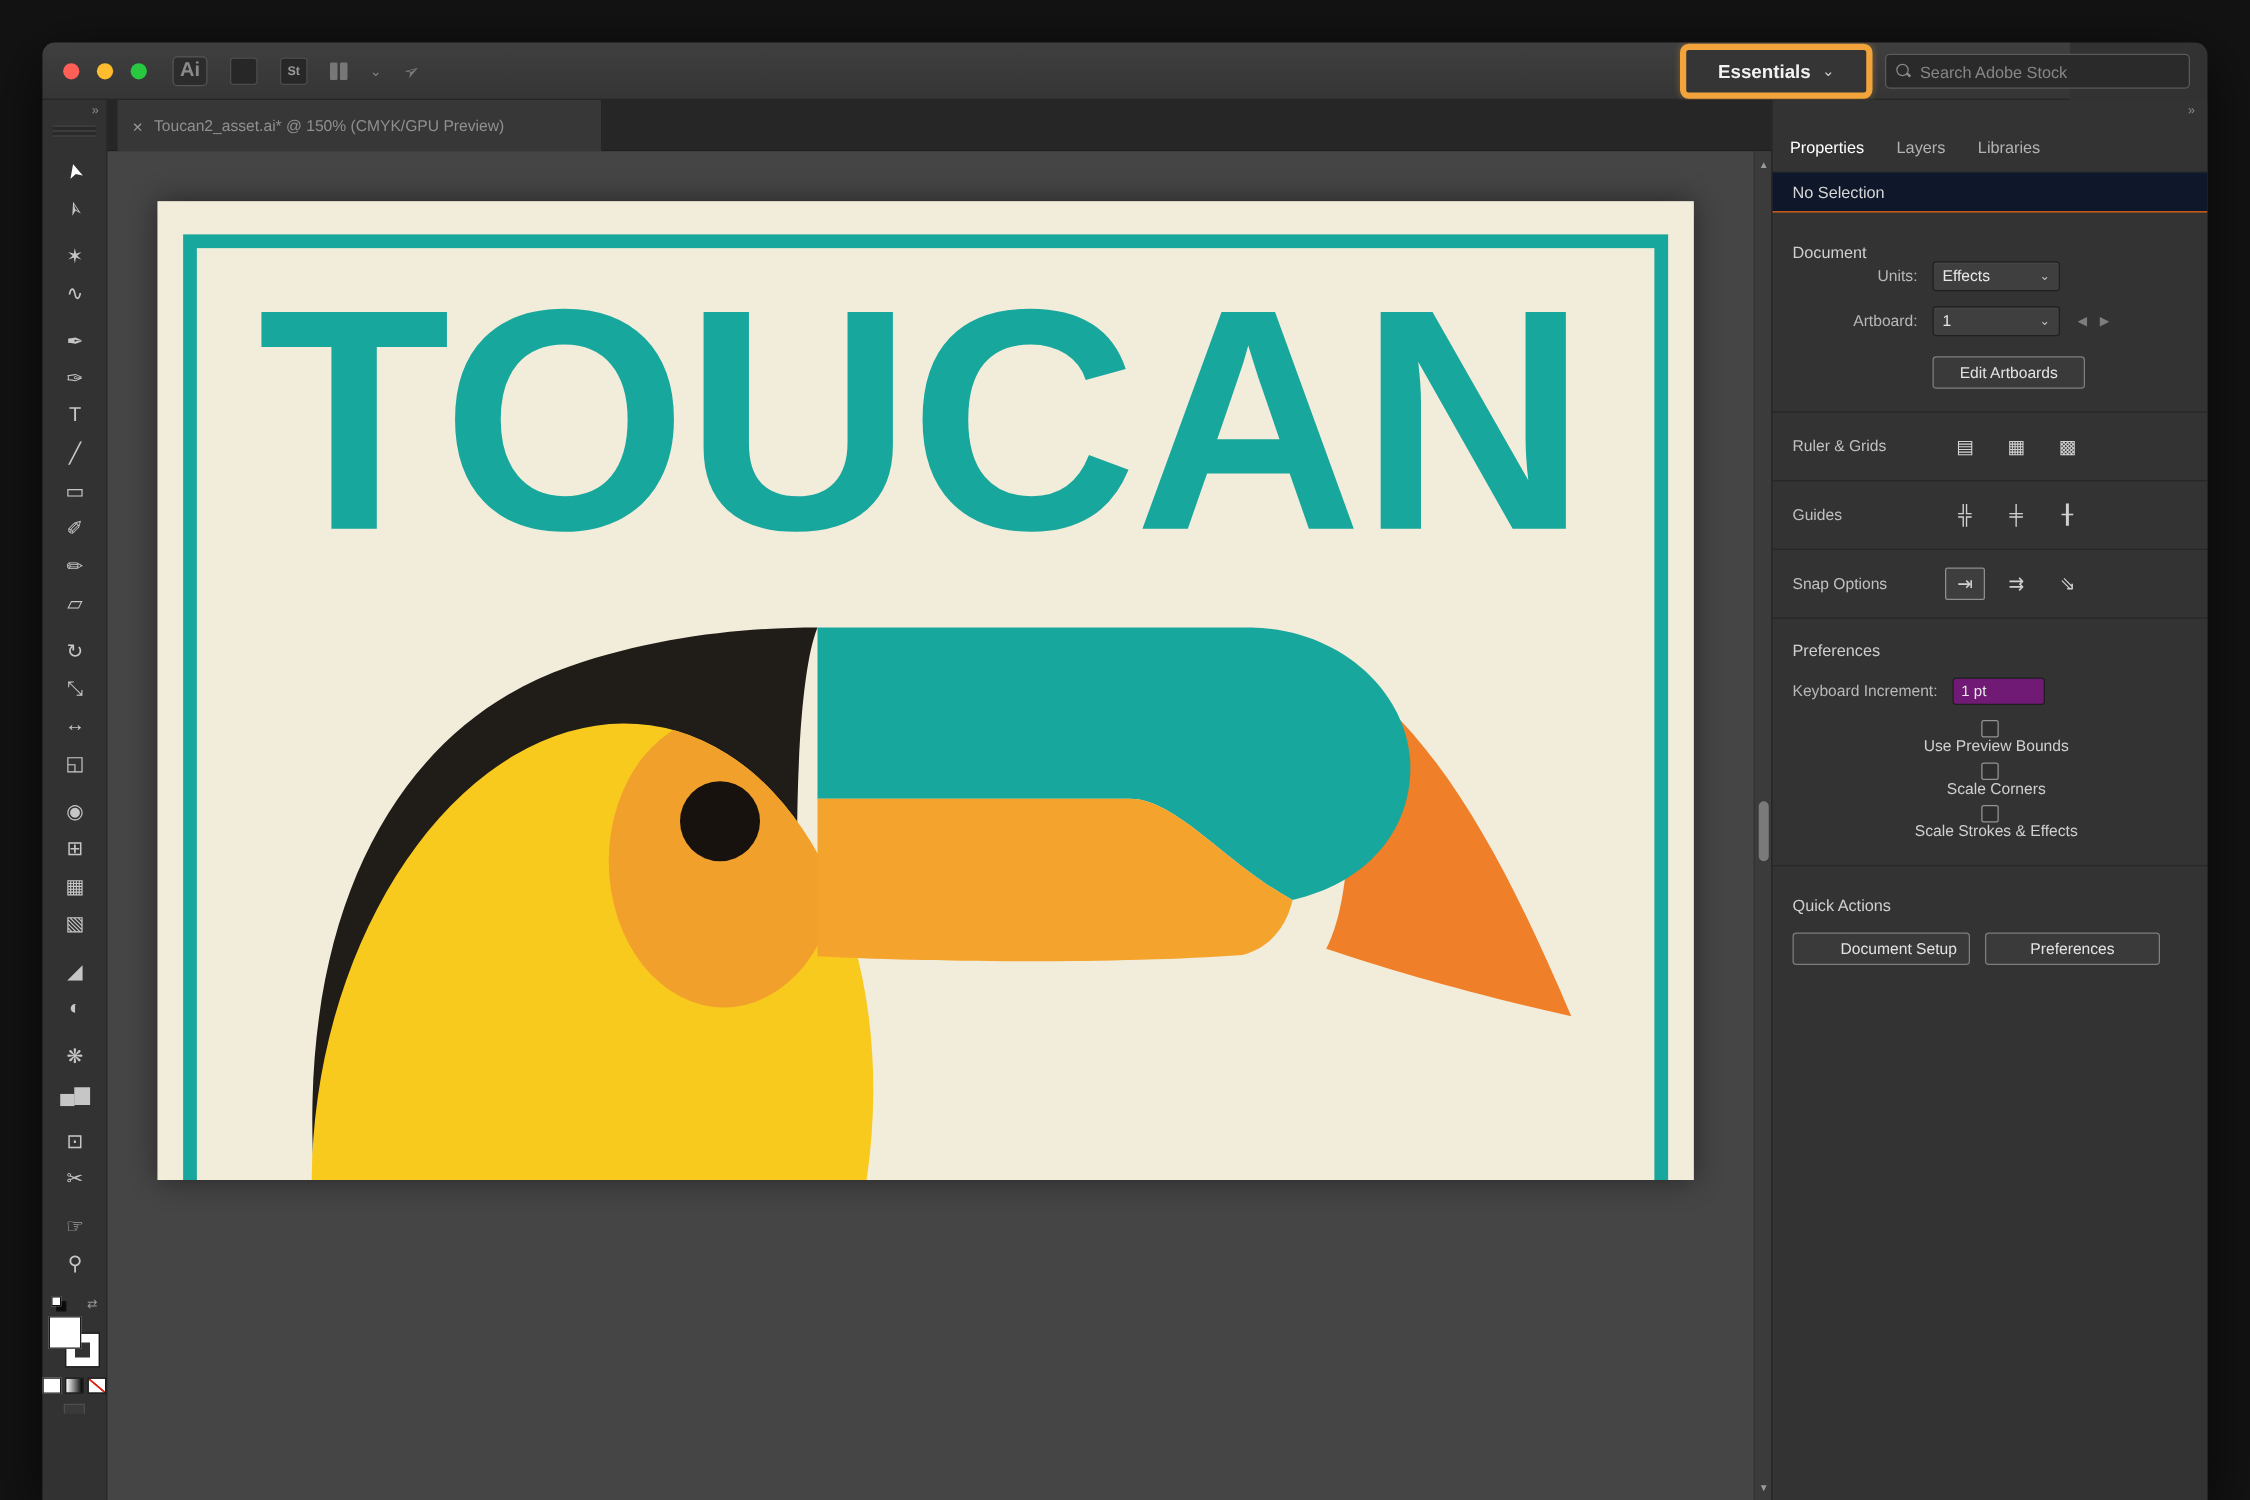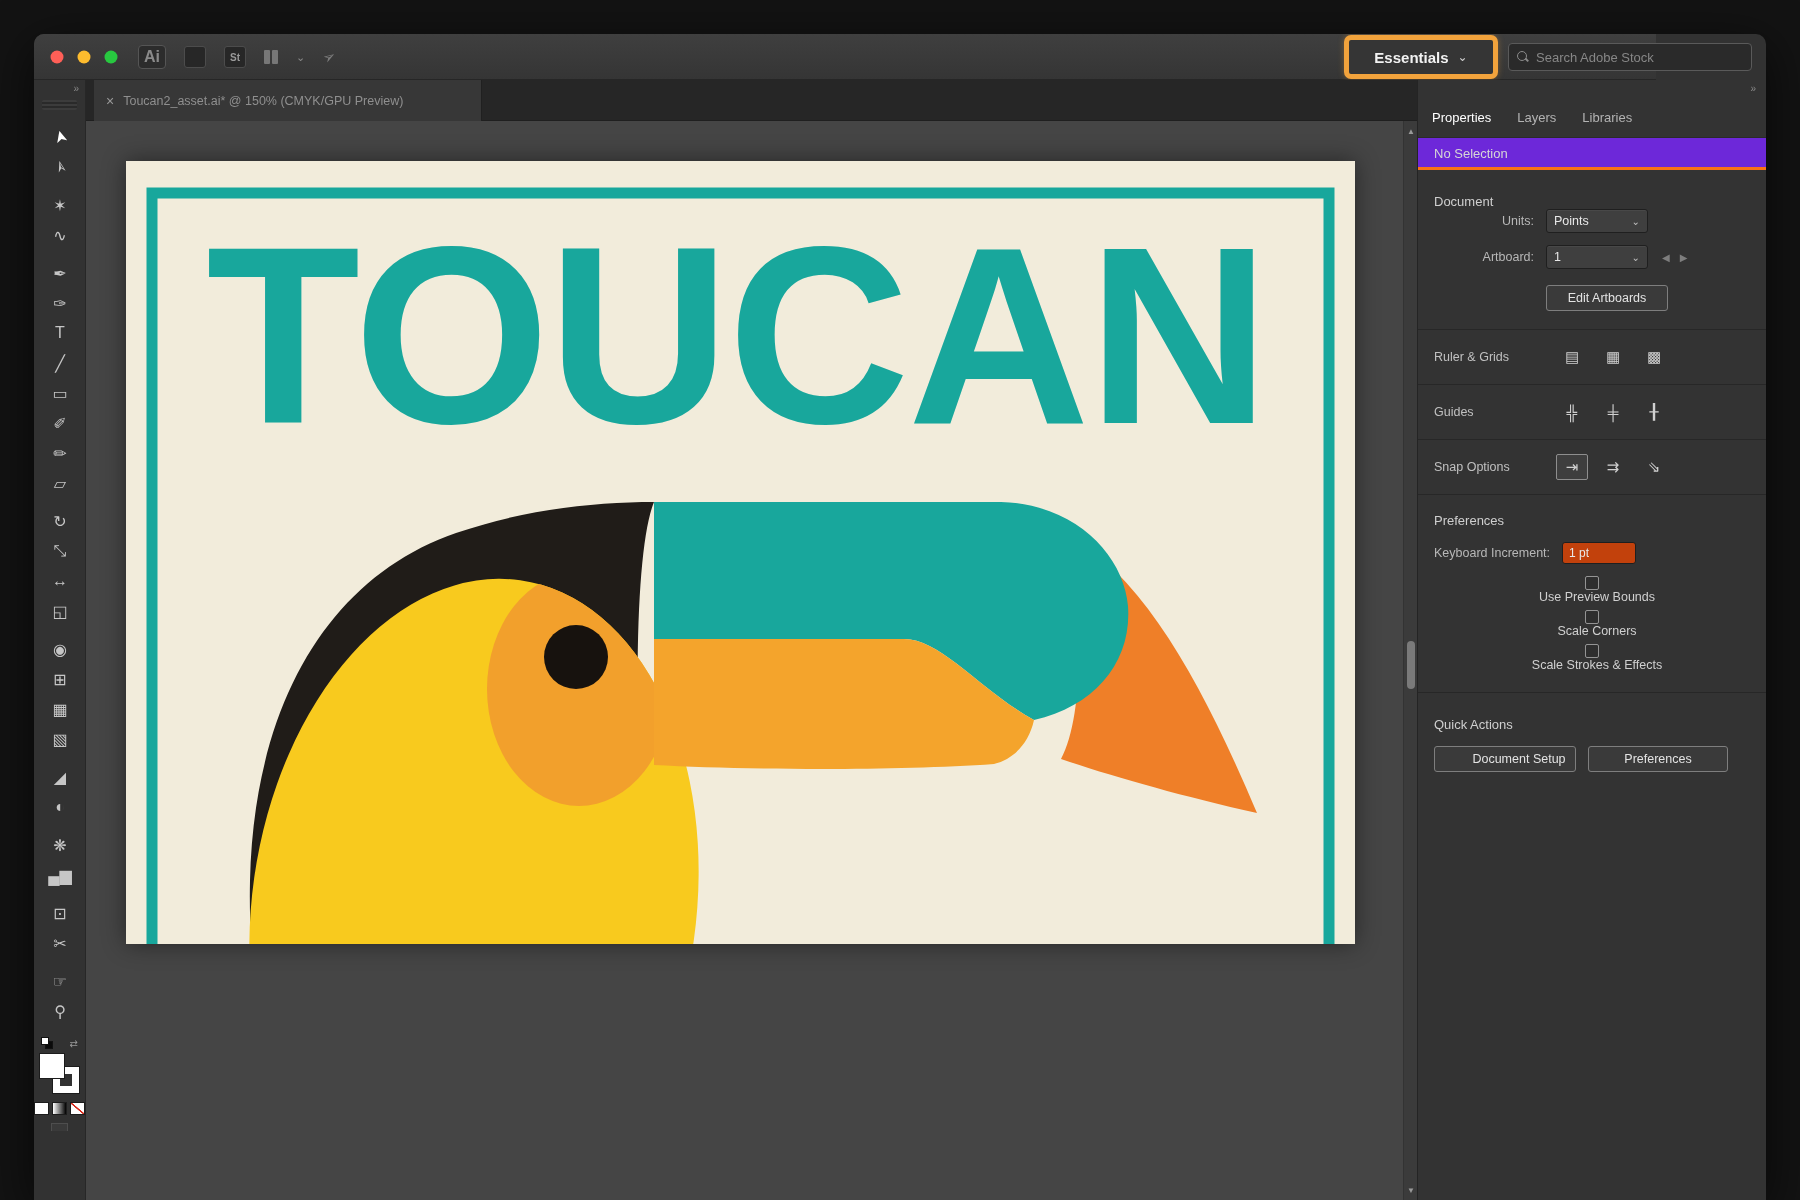--- a/index.html
+++ b/index.html
@@ -95,21 +95,21 @@
   .vs-up { top:2px; } .vs-down { bottom:2px; }
   .vs-thumb { position:absolute; left:3px; top:520px; width:8px; height:48px; background:#7a7a7a; border-radius:4px; }
 
   
   .panel { position:absolute; left:1383px; top:46px; width:349px; height:1120px;
            background:#333333; border-left:1px solid #242424; font-size:12.5px; }
   .pn-collapse { height:18px; text-align:right; padding-right:10px; color:#8a8a8a; font-size:10px; line-height:18px; }
   .pn-tabs { height:40px; display:flex; align-items:center; gap:26px; padding-left:14px; border-bottom:1px solid #2b2b2b; }
   .pn-tab { color:#b3b3b3; font-size:13px; cursor:default; }
   .pn-tab.active { color:#ffffff; }
-  .no-sel { height:32px; background:#6d28d9; border-bottom:3px solid #f97316;
+  .no-sel { height:32px; background:#0f172a; border-bottom:1px solid #f97316;
             line-height:32px; padding-left:16px; color:#d6d6d6; font-size:13px; }
 
   .sec { padding:0 16px; }
   .sec-head { color:#cfcfcf; font-size:13px; }
   .doc-head { margin-top:24px; }
   .ctl-row { display:flex; align-items:center; }
   .ctl-label { flex:0 0 112px; text-align:right; padding-right:12px; color:#b8b8b8; }
   .dropdown { width:102px; height:24px; background:#3f3f3f; border:1px solid #1f1f1f; border-radius:3px;
               display:flex; align-items:center; justify-content:space-between; padding:0 7px;
               color:#e8e8e8; box-shadow:inset 0 1px 0 rgba(255,255,255,.05); }
@@ -123,21 +123,21 @@
   .divider { height:1px; background:#272727; }
   .icon-row { display:flex; align-items:center; height:54px; padding:0 16px; }
   .icon-row .lbl { flex:0 0 122px; color:#c0c0c0; }
   .icon-btn { width:32px; height:26px; display:flex; align-items:center; justify-content:center;
               color:#d0d0d0; font-size:15px; margin-right:9px; border-radius:2px; }
   .icon-btn.selected { border:1px solid #8e8e8e; background:#3e3e3e; }
 
   .pref-head { margin-top:18px; }
   .ki-row { display:flex; align-items:center; margin-top:14px; }
   .ki-label { color:#b8b8b8; }
-  .ki-input { width:74px; height:22px; margin-left:12px; background:#c2410c; border:1px solid #1f1f1f;
+  .ki-input { width:74px; height:22px; margin-left:12px; background:#701a75; border:1px solid #1f1f1f;
               border-radius:3px; color:#e8e8e8; font-size:12px; padding:0 6px;
               font-family:"Liberation Sans",sans-serif; }
   .cb-row { display:flex; align-items:center; height:30px; margin-top:4px;flex-direction:column; }
   .cb-box { width:14px; height:14px; border:1px solid #949494; border-radius:2px; background:#2e2e2e; }
   .cb-lbl { margin-left:10px; color:#d0d0d0; }
 
   .qa-head { margin-top:24px; }
   .qa-row { display:flex; gap:12px; margin-top:14px; }
   .qa-btn1 { width:142px;padding-left:28px; } .qa-btn2 { width:140px; }
 </style>
@@ -288,21 +288,21 @@
     </div>
 
     <div class="no-sel">No Selection</div>
 
     <div class="sec">
       <div class="sec-head doc-head">Document</div>
 
       <div class="ctl-row">
         <span class="ctl-label">Units:</span>
         <div class="dropdown">
-          <span>Points</span>
+          <span>Effects</span>
           <span class="dd-chev">⌄</span>
         </div>
       </div>
 
       <div class="ctl-row" style="margin-top:12px;">
         <span class="ctl-label">Artboard:</span>
         <div class="dropdown">
           <span>1</span>
           <span class="dd-chev">⌄</span>
         </div>

